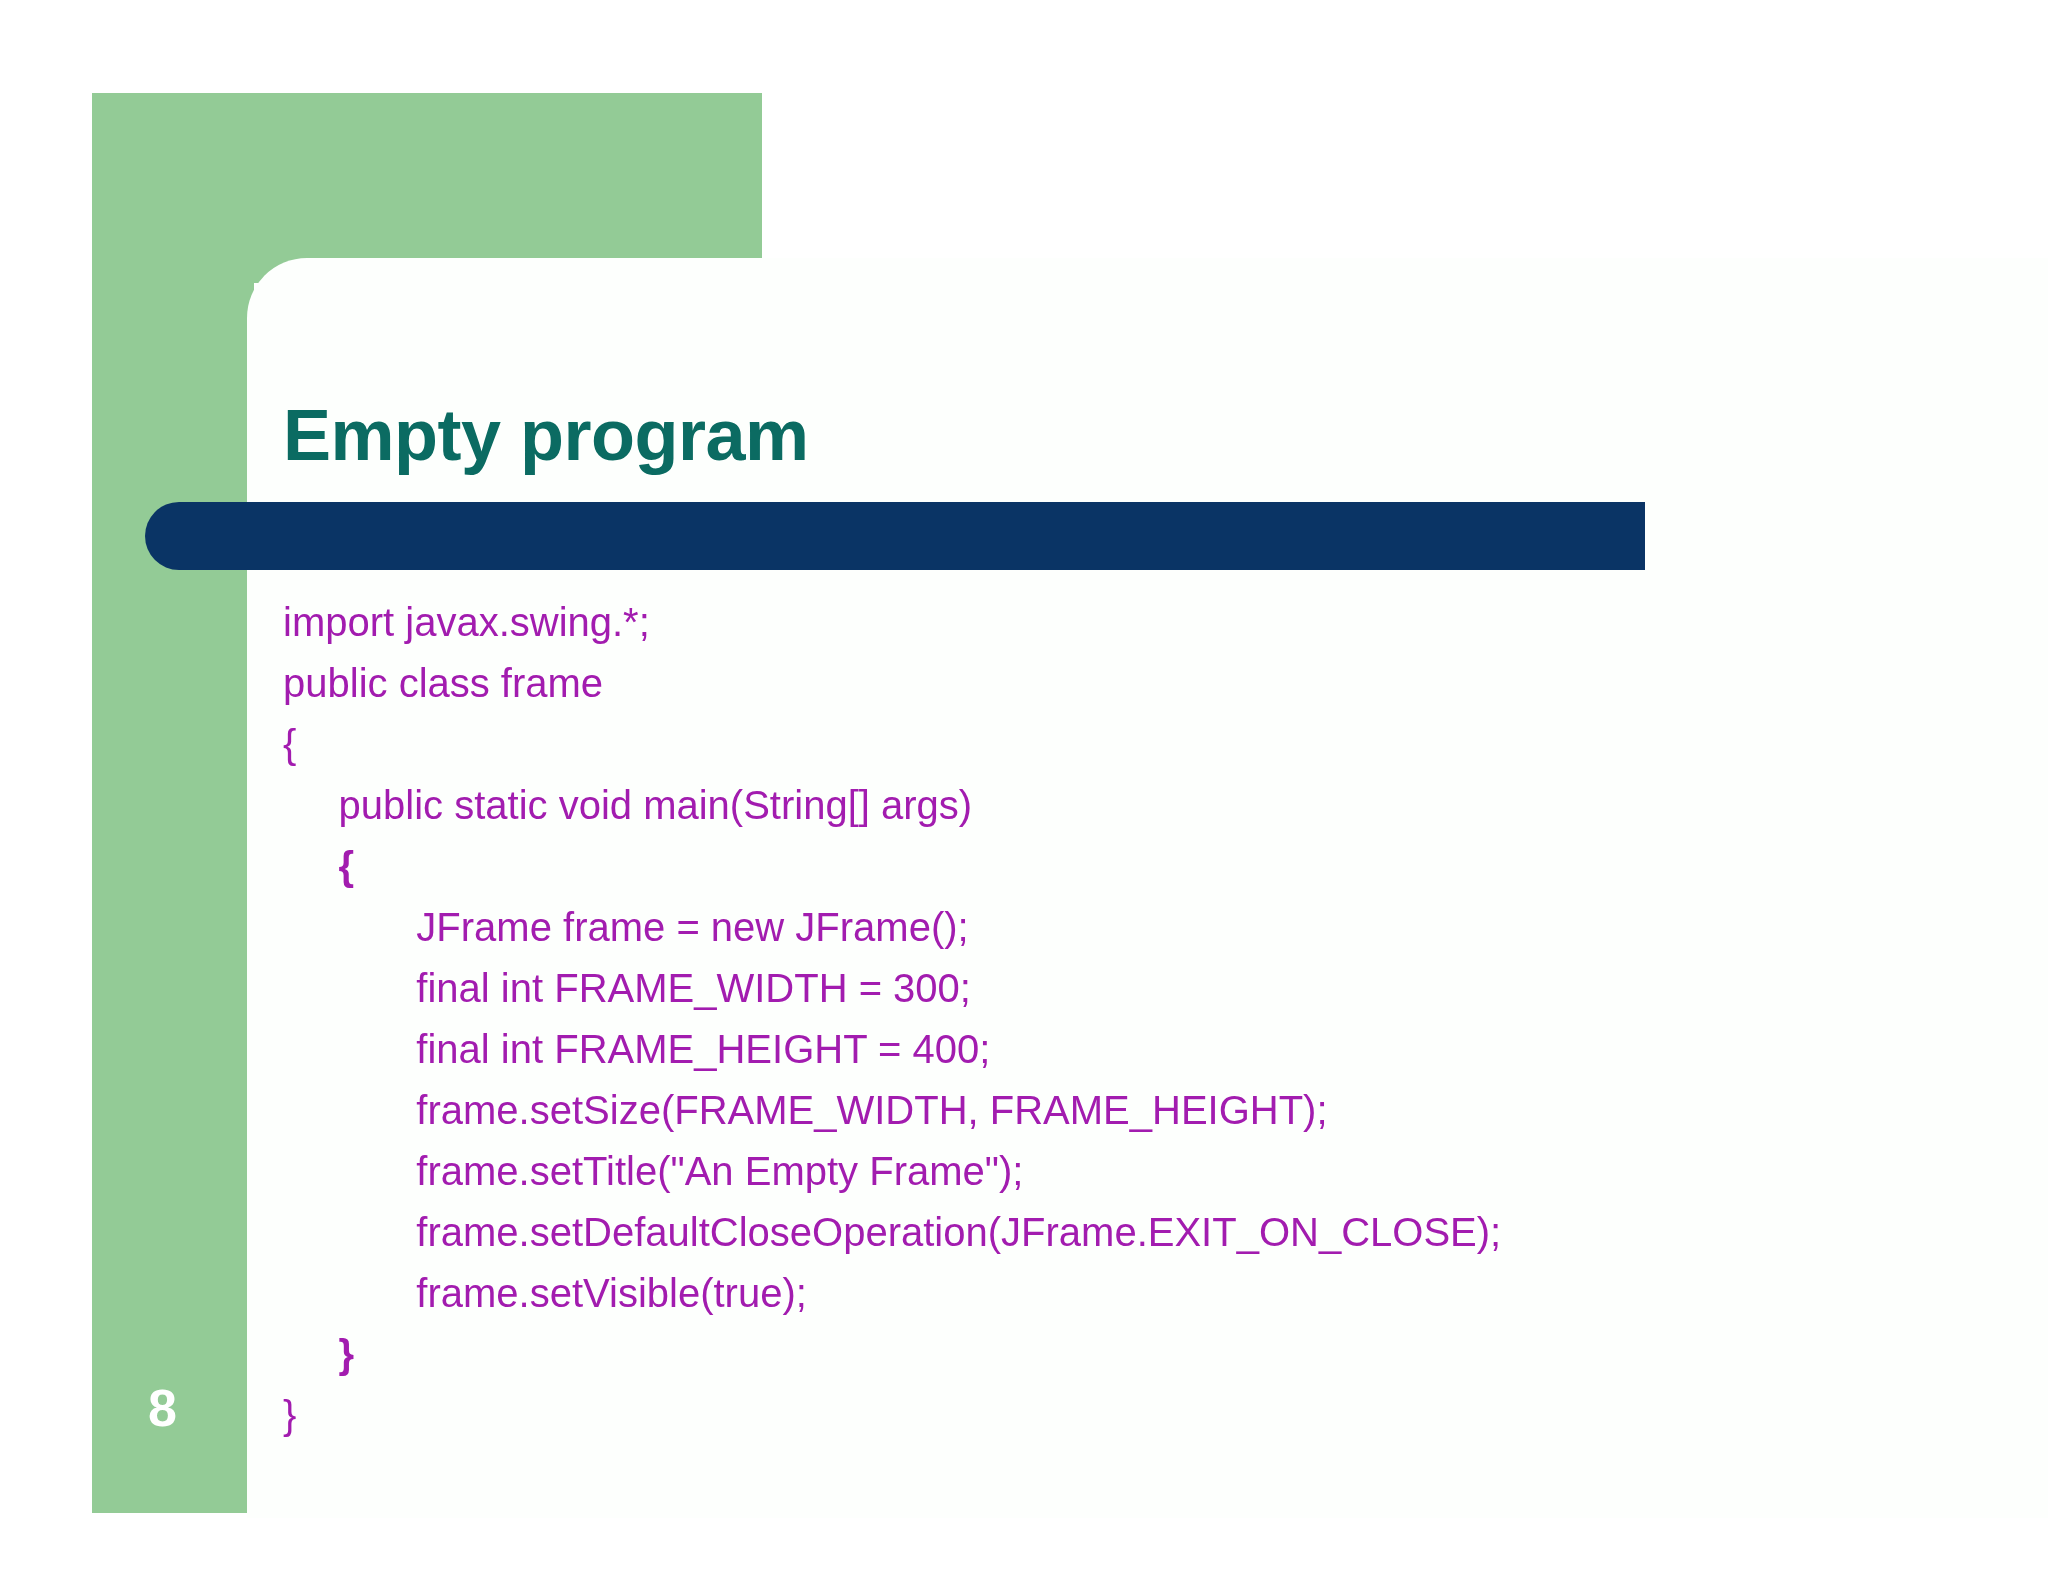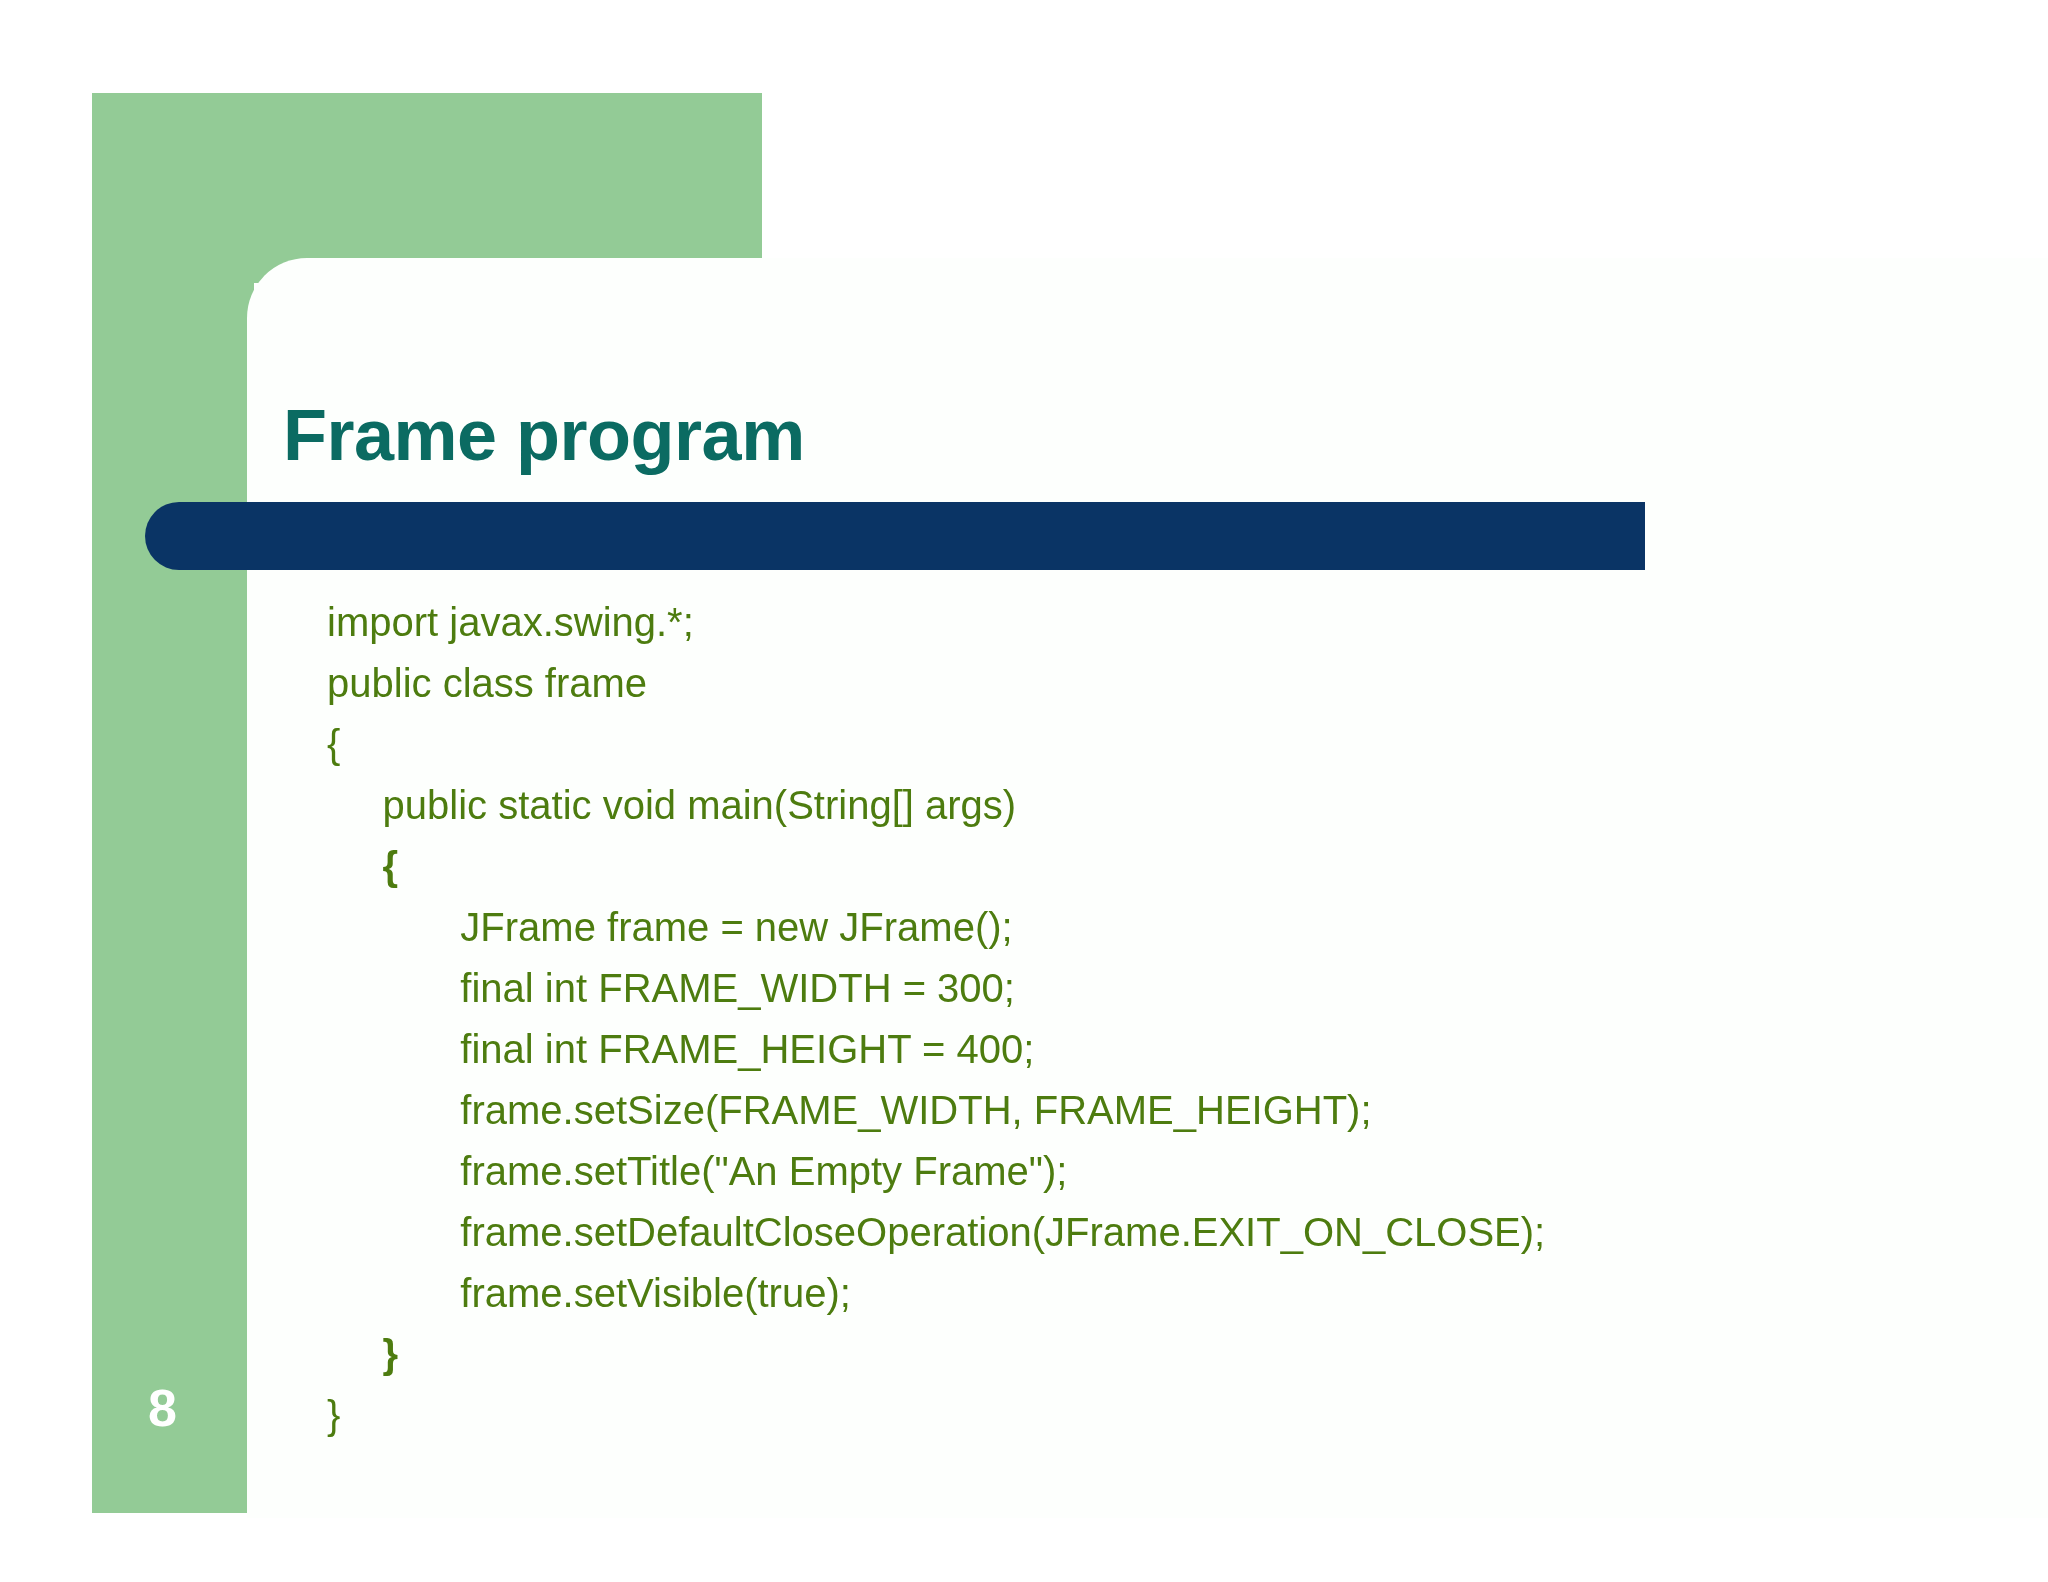--- a/index.html
+++ b/index.html
@@ -76,25 +76,24 @@
     border-top-left-radius: 34px;
     border-bottom-left-radius: 34px;
   }
 
   
   .code-body {
     position: absolute;
     left: 283px;
     top: 592px;
     width: 1600px;
-    color: #4d7c0f;
+    color: #a21caf;
     font-size: 40px;
     line-height: 61px;
     white-space: pre;
-    margin-left: 44px;
   }
   .code-line {
     white-space: pre;
   }
   .code-line.bold {
     font-weight: bold;
   }
 
   
   .page-number {
@@ -110,21 +109,21 @@
 </head>
 <body>
 
 <div id="slide">
 
   <div class="green-band-top"></div>
   <div class="green-band-left"></div>
 
   <div class="white-panel"></div>
 
-  <h1 class="slide-title">Frame program</h1>
+  <h1 class="slide-title">Empty program</h1>
 
   <div class="navy-bar"></div>
 
   <div class="code-body"><div class="code-line">import javax.swing.*;</div><div class="code-line">public class frame</div><div class="code-line">{</div><div class="code-line">     public static void main(String[] args)</div><div class="code-line bold">     {</div><div class="code-line">            JFrame frame = new JFrame();</div><div class="code-line">            final int FRAME_WIDTH = 300;</div><div class="code-line">            final int FRAME_HEIGHT = 400;</div><div class="code-line">            frame.setSize(FRAME_WIDTH, FRAME_HEIGHT);</div><div class="code-line">            frame.setTitle("An Empty Frame");</div><div class="code-line">            frame.setDefaultCloseOperation(JFrame.EXIT_ON_CLOSE);</div><div class="code-line">            frame.setVisible(true);</div><div class="code-line bold">     }</div><div class="code-line">}</div></div>
 
   <div class="page-number">8</div>
 
 </div>
 
 </body></html>

